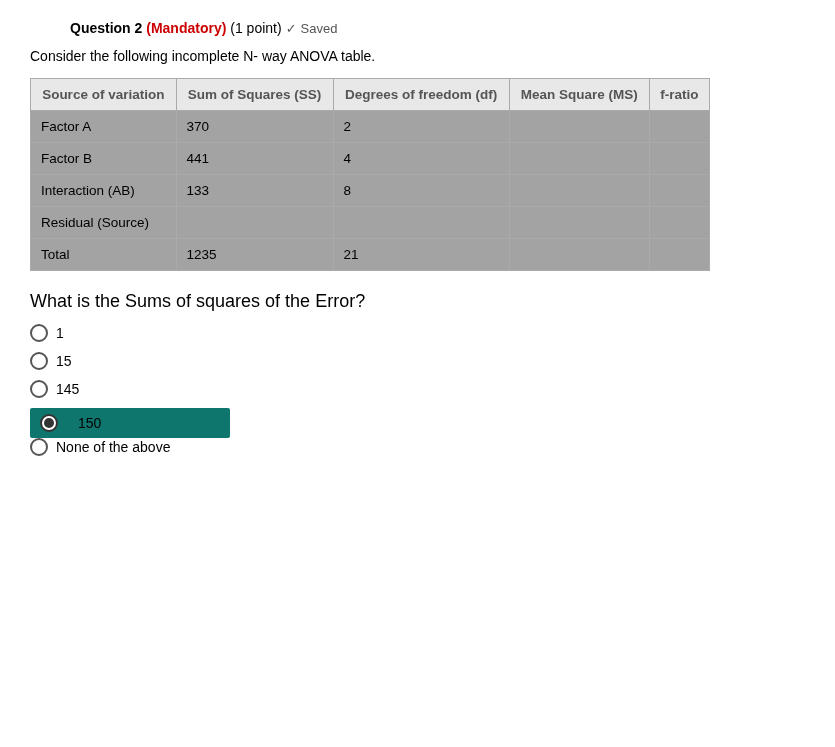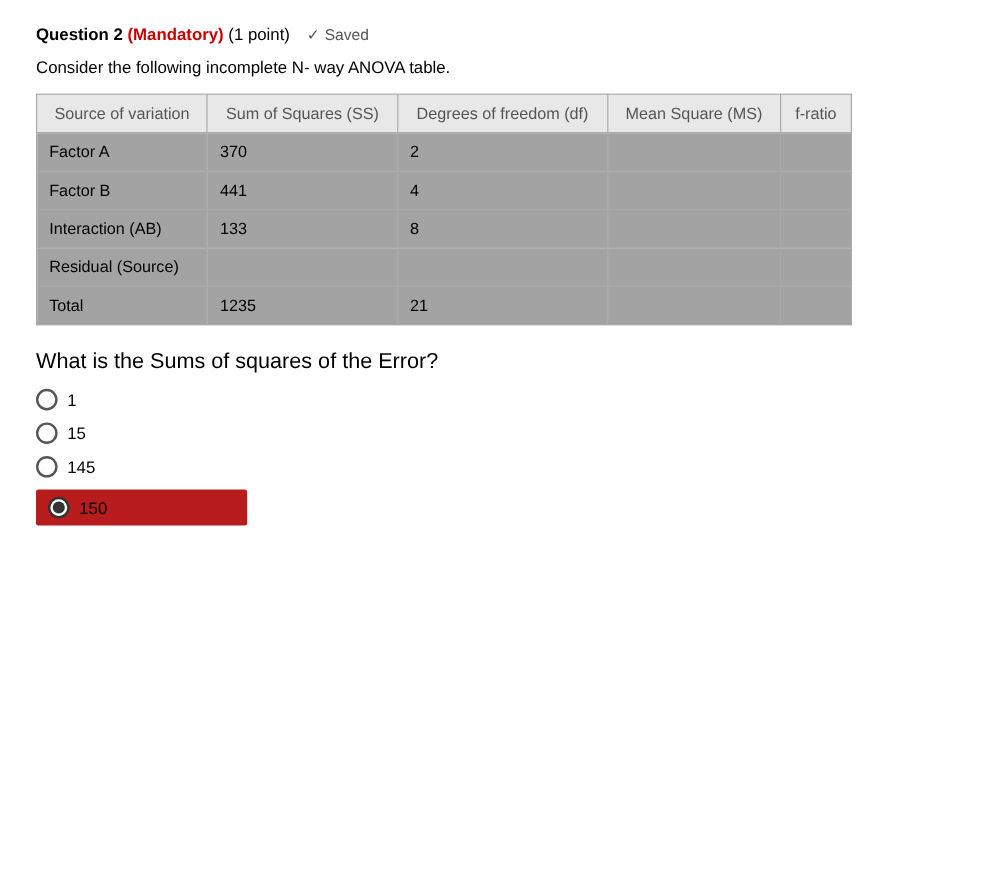--- a/index.html
+++ b/index.html
@@ -8,23 +8,24 @@
       font-size: 14px;
       background: #fff;
       color: #000;
       padding: 20px 30px;
       width: 835px;
       min-height: 747px;
     }
     .question-header {
       display: flex;
       align-items: center;
-      gap: 14px;
+      gap: 4px;
       margin-bottom: 12px;
       font-size: 14px;
+      margin-left: 40px;
     }
     .question-label {
       font-weight: bold;
     }
     .mandatory {
       color: #c00;
       font-weight: bold;
     }
     .points {
       font-weight: normal;
@@ -50,21 +51,21 @@
       margin-bottom: 20px;
     }
     th, td {
       border: 1px solid #aaa;
       padding: 8px 10px;
       vertical-align: top;
       font-size: 13.5px;
     }
     thead th {
       background: #e8e8e8;
-      font-weight: normal;
+      font-weight: bold;
       color: #555;
     }
     tbody td {
       background: #a3a3a3;
     }
     .answer-section {
       font-size: 18px;
       margin-bottom: 12px;
     }
     .radio-option {
@@ -91,27 +92,27 @@
       background: #fff;
     }
     .radio-circle.selected::after {
       content: '';
       width: 10px;
       height: 10px;
       border-radius: 50%;
       background: #333;
     }
     .option-150 {
-      background: #b91c1c;
+      background: #0f766e;
       padding: 6px 10px;
       border-radius: 2px;
       display: flex;
       align-items: center;
-      gap: 8px;
-      width: 176px;
+      gap: 20px;
+      width: 200px;
     }
   </style>
 </head>
 <body>
 
 <div class="question-header">
   <span>
     <span class="question-label">Question 2</span>
     <span class="mandatory">(Mandatory)</span>
     <span class="points">(1 point)</span>
@@ -189,13 +190,17 @@
       <span>15</span>
     </div>
     <div class="radio-option">
       <div class="radio-circle"></div>
       <span>145</span>
     </div>
     <div class="option-150">
       <div class="radio-circle selected"></div>
       <span>150</span>
     </div>
+    <div class="radio-option">
+      <div class="radio-circle"></div>
+      <span>None of the above</span>
+    </div>
   </div>
 
 </body></html>

